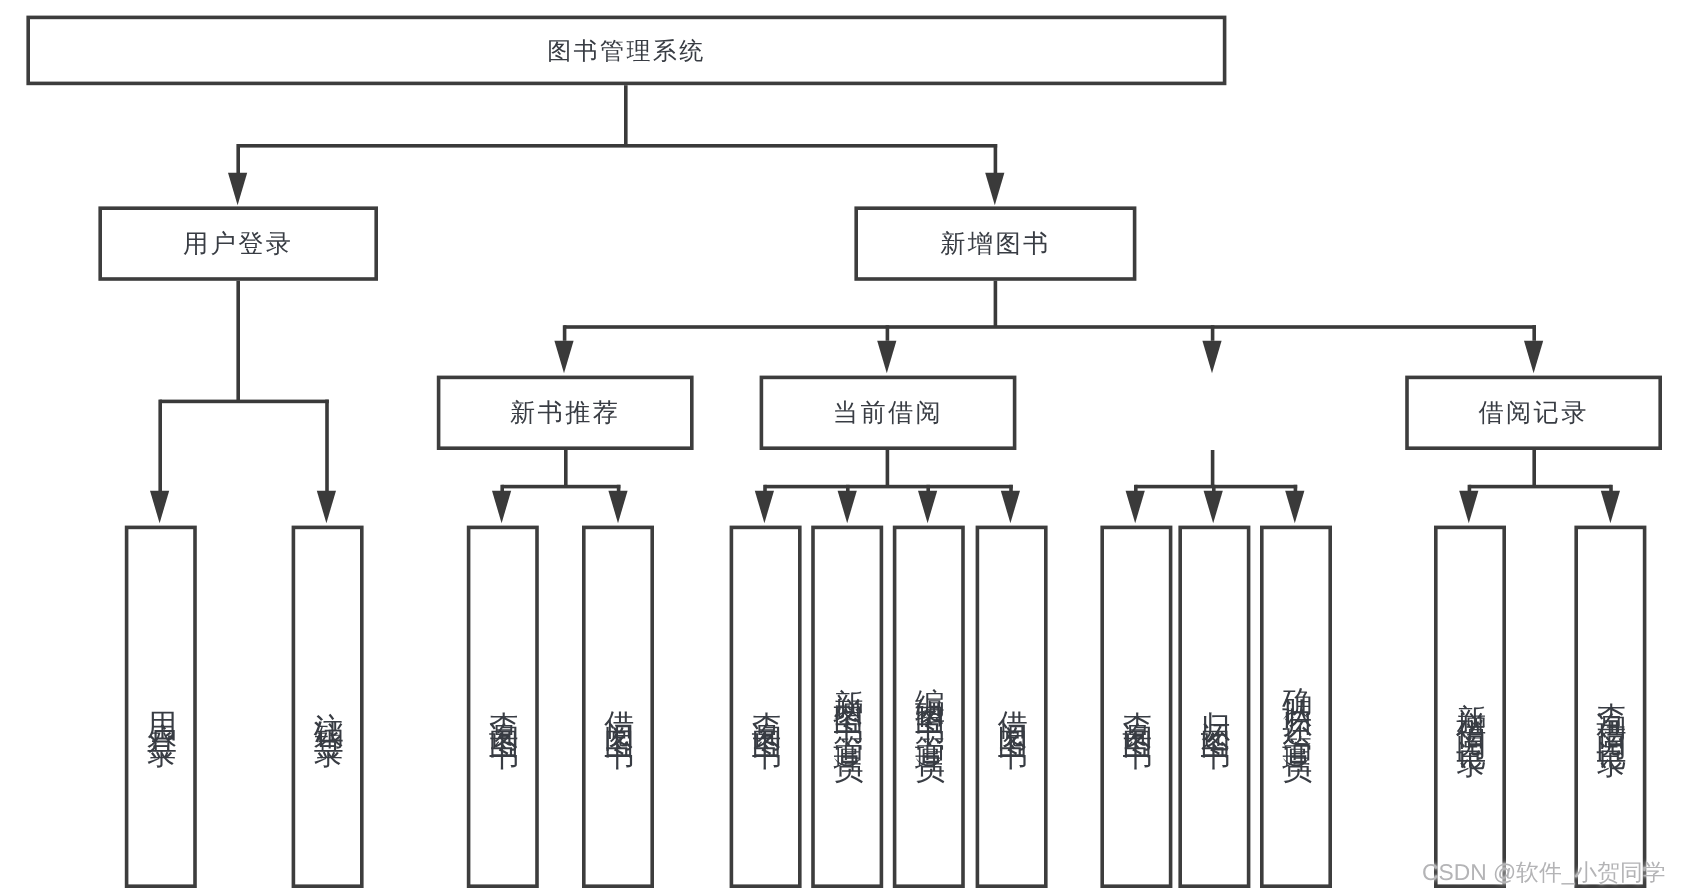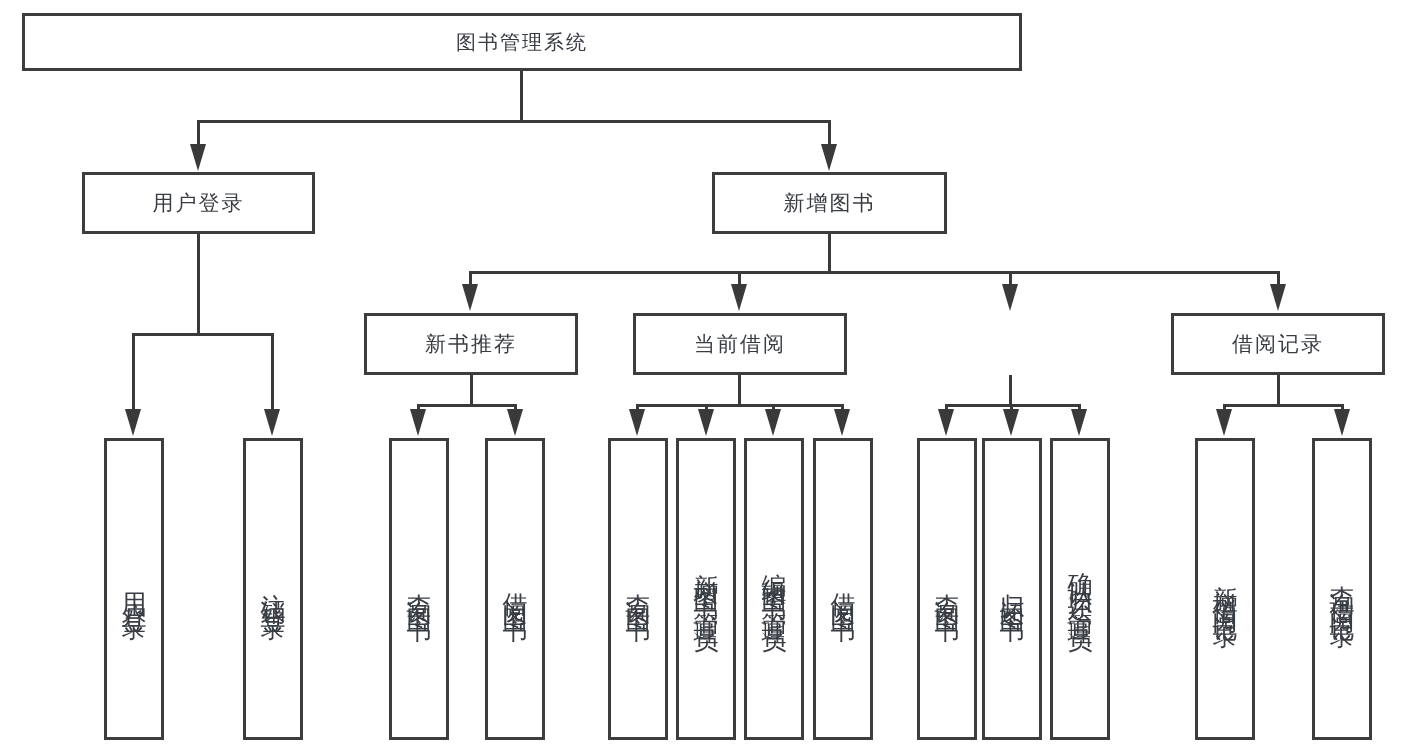--- a/index.html
+++ b/index.html
@@ -181,14 +181,15 @@
     <span class="label-v">确认归还（管理员）</span>
   </div>
 
   <div class="box leaf" style="left:1195px;">
     <span class="label-v">新增借阅记录</span>
   </div>
   <div class="box leaf" style="left:1312px;">
     <span class="label-v">查询借阅记录</span>
   </div>
 
+  <div class="watermark">CSDN @软件_小贺同学</div>
 
 </div>
 
 </body></html>

